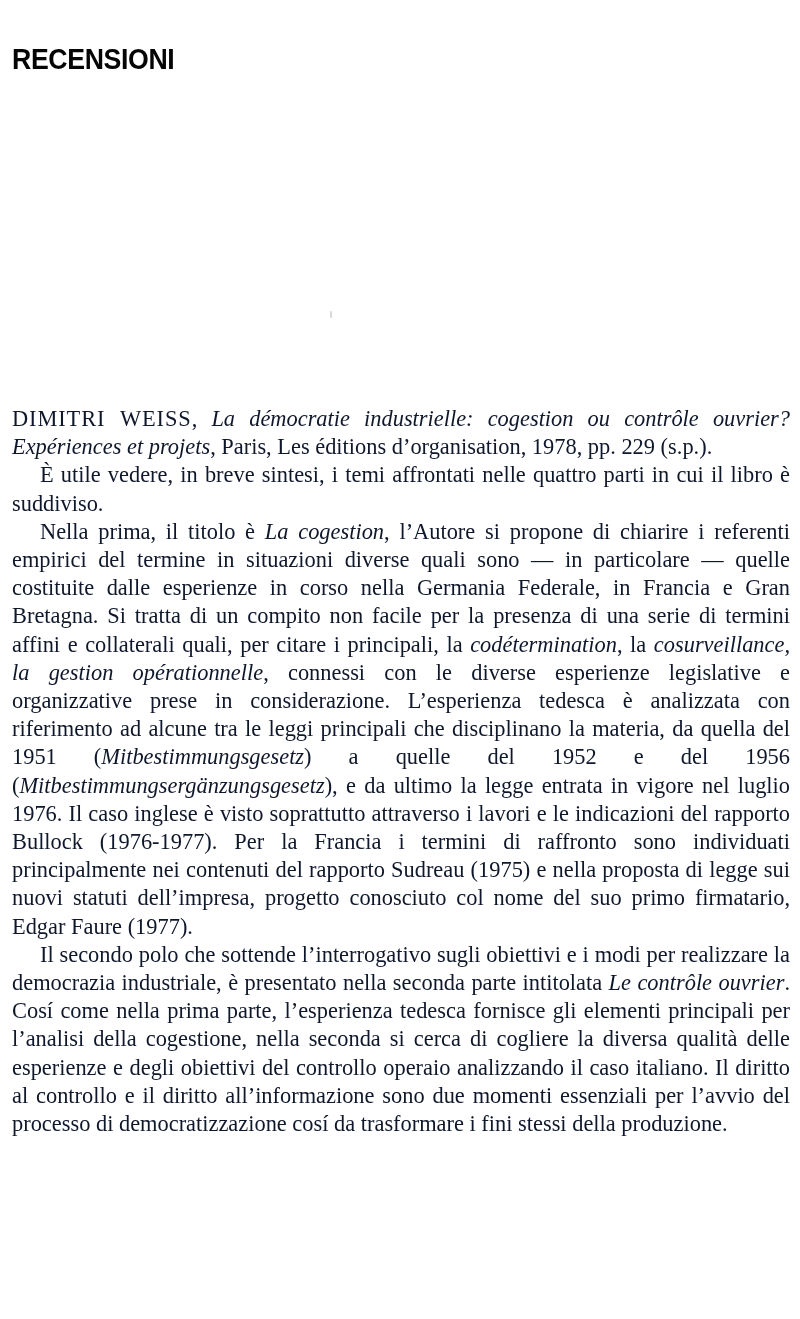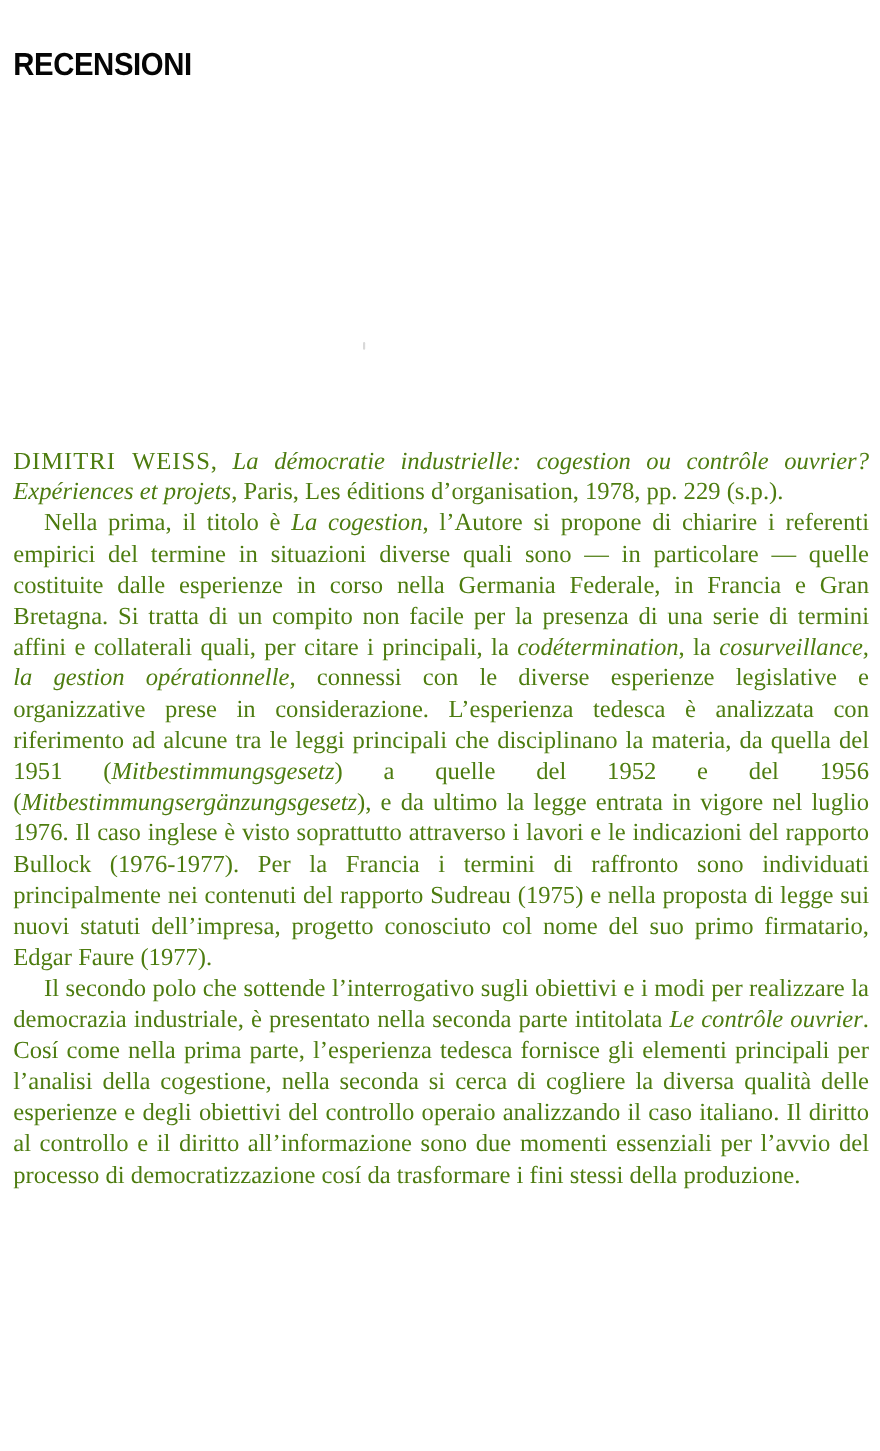--- a/index.html
+++ b/index.html
@@ -51,21 +51,21 @@
   }
 
   .entry,
   .para {
     margin: 0;
     font-size: 22.4px;
     line-height: 28.2px;
     text-align: justify;
     text-justify: inter-word;
     hyphens: manual;
-    color: #4d7c0f;
+    color: #0f172a;
   }
 
   .entry {
     text-indent: 0;
   }
 
   .para {
     text-indent: 28px;
   }
 
@@ -96,19 +96,20 @@
 <div class="page">
 
   <h1 class="section-title">RECENSIONI</h1>
 
   <div class="speck"></div>
 
   <div class="column">
 
     <p class="entry"><span class="smallcaps">DIMITRI WEISS</span><span>, </span><em>La démocratie industrielle: cogestion ou contrôle ouvrier? Expériences et projets</em><span>, Paris, Les éditions d’organisation, 1978, pp. 229 (s.p.).</span></p>
 
+    <p class="para"><span>È utile vedere, in breve sintesi, i temi affrontati nelle quattro parti in cui il libro è suddiviso.</span></p>
 
     <p class="para"><span>Nella prima, il titolo è </span><em>La cogestion</em><span>, l’Autore si propone di chiarire i referenti empirici del termine in situazioni diverse quali sono — in particolare — quelle costituite dalle esperienze in corso nella Germania Federale, in Francia e Gran Bretagna. Si tratta di un compito non facile per la presenza di una serie di termini affini e collaterali quali, per citare i principali, la </span><em>codétermination</em><span>, la </span><em>cosurveillance, la gestion opérationnelle</em><span>, connessi con le diverse esperienze legislative e organizzative prese in considerazione. L’esperienza tedesca è analizzata con riferimento ad alcune tra le leggi principali che disciplinano la materia, da quella del 1951 (</span><em>Mitbestimmungsgesetz</em><span>) a quelle del 1952 e del 1956 (</span><em>Mitbestimmungsergänzungsgesetz</em><span>), e da ultimo la legge entrata in vigore nel luglio 1976. Il caso inglese è visto soprattutto attraverso i lavori e le indicazioni del rapporto Bullock (1976-1977). Per la Francia i termini di raffronto sono individuati principalmente nei contenuti del rapporto Sudreau (1975) e nella proposta di legge sui nuovi statuti dell’impresa, progetto conosciuto col nome del suo primo firmatario, Edgar Faure (1977).</span></p>
 
     <p class="para"><span>Il secondo polo che sottende l’interrogativo sugli obiettivi e i modi per realizzare la democrazia industriale, è presentato nella seconda parte intitolata </span><em>Le contrôle ouvrier</em><span>. Cosí come nella prima parte, l’esperienza tedesca fornisce gli elementi principali per l’analisi della cogestione, nella seconda si cerca di cogliere la diversa qualità delle esperienze e degli obiettivi del controllo operaio analizzando il caso italiano. Il diritto al controllo e il diritto all’informazione sono due momenti essenziali per l’avvio del processo di democratizzazione cosí da trasformare i fini stessi della produzione.</span></p>
 
   </div>
 </div>
 
 </body></html>

